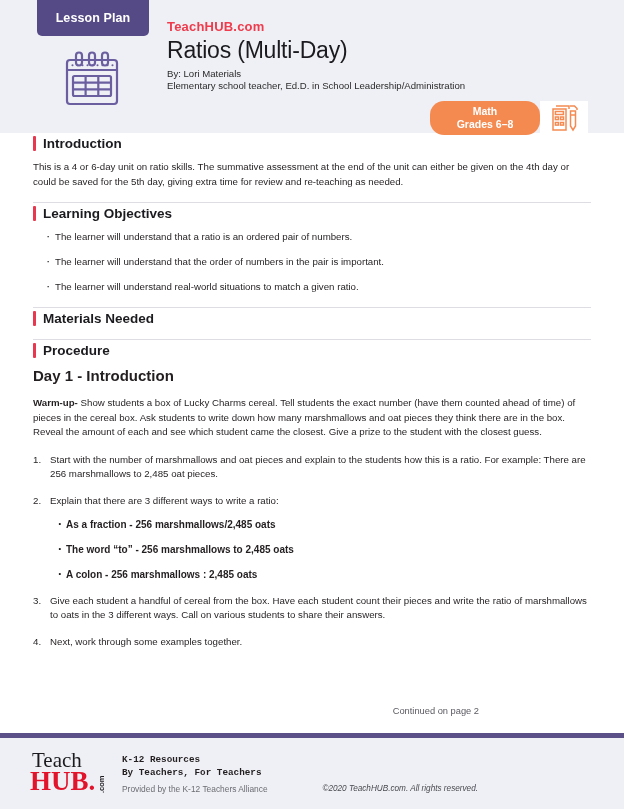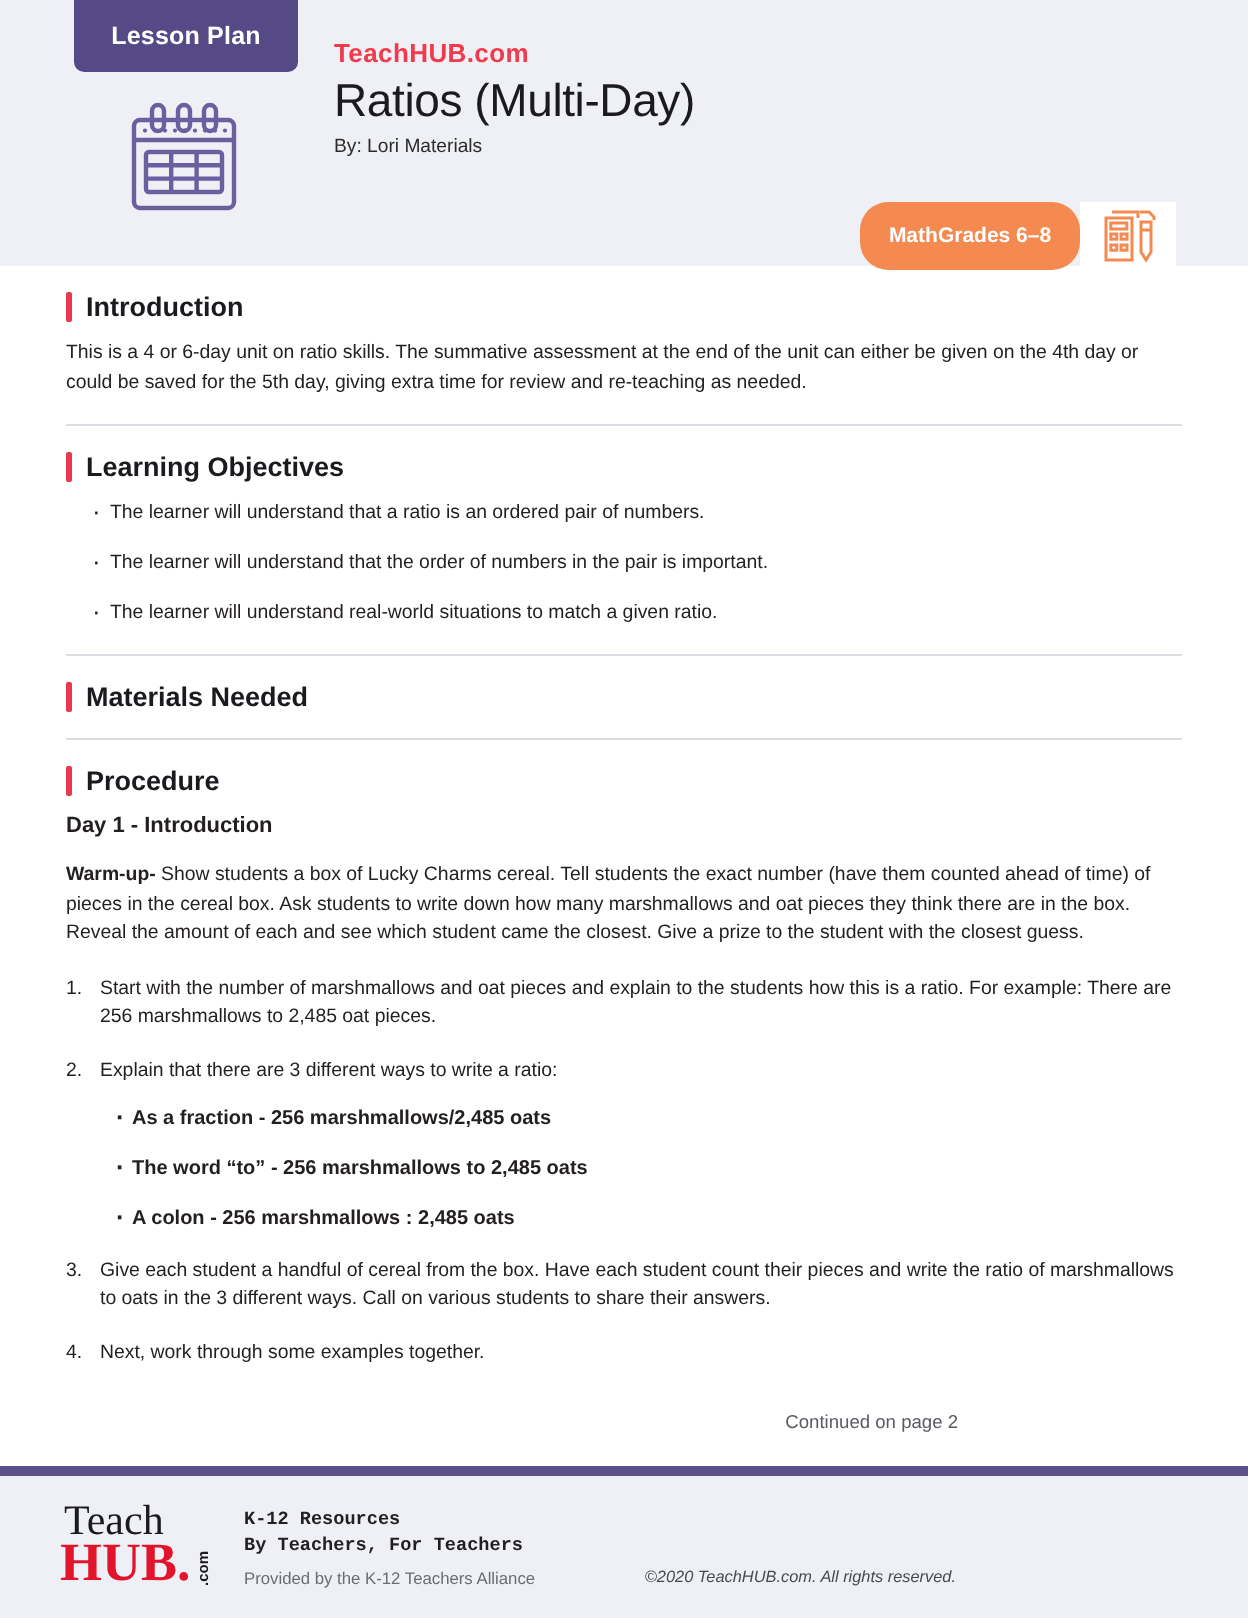--- a/index.html
+++ b/index.html
@@ -37,31 +37,31 @@
   .byline {
     position: absolute; left: 167px; top: 68px;
     font-size: 9.6px; line-height: 12px; color: #2b2b2b;
   }
   .subject-wrap {
     position: absolute; left: 430px; top: 101px; height: 34px;
     display: flex; align-items: stretch;
   }
   .subject-badge {
     width: 110px; background: #f58a51; color: #fff;
-    display: flex; flex-direction: row; align-items: center; justify-content: center;
+    display: flex; flex-direction: column; align-items: center; justify-content: center;
     font-size: 10.5px; font-weight: bold; line-height: 13px; border-radius: 14px;
   }
   .subject-icon {
     width: 48px; background: #ffffff;
     display: flex; align-items: center; justify-content: center;
   }
 
   
   .content { position: absolute; left: 0; top: 133px; width: 624px; padding: 0 33px; }
-  .section { padding-top: 13px; }
+  .section { padding-top: 3px; }
   .sec-head {
     display: flex; align-items: center; gap: 7px;
     font-size: 13.5px; font-weight: bold; color: #1b1b1f;
     margin-bottom: 9px;
   }
   .sec-bar { width: 3px; height: 15px; background: #e8384f; border-radius: 1px; }
   .para { font-size: 9.7px; line-height: 14.5px; color: #231f20; }
   .rule { height: 1px; background: #dddde3; margin-top: 13px; }
 
   ul.bullets { list-style: none; padding-left: 22px; }
@@ -69,21 +69,21 @@
     position: relative; font-size: 9.7px; line-height: 14px;
     color: #231f20; margin-bottom: 11px;
   }
   ul.bullets li::before {
     content: "·"; position: absolute; left: -9px; top: -1px;
     font-size: 13px; line-height: 14px; color: #231f20;
   }
   .ital { font-style: italic; }
   a.link { color: #3b41c4; text-decoration: underline; }
 
-  .day-head { font-size: 11px; font-weight: bold; margin-bottom: 12px; }
+  .day-head { font-size: 15px; font-weight: bold; margin-bottom: 12px; }
   .warmup { font-size: 9.7px; line-height: 14.6px; margin-bottom: 13px; }
   .warmup b { font-weight: bold; }
 
   ol.steps { list-style: none; padding-left: 17px; counter-reset: st; }
   ol.steps > li {
     position: relative; font-size: 9.7px; line-height: 14.6px;
     margin-bottom: 12px; counter-increment: st;
   }
   ol.steps > li::before {
     content: counter(st) "."; position: absolute; left: -17px; top: 0;
@@ -148,20 +148,21 @@
           <circle cx="45.5" cy="14.3" r="1.05"></circle>
         <circle cx="50.5" cy="14.3" r="1.05"></circle>
       </g>
     </svg>
   </div>
 
   <div class="brandline">TeachHUB.com</div>
   <h1 class="doc-title">Ratios (Multi-Day)</h1>
   <div class="byline">
     <div>By: Lori Materials</div>
+    <div>Elementary school teacher, Ed.D. in School Leadership/Administration</div>
   </div>
 
   <div class="subject-wrap">
     <div class="subject-badge">
       <span>Math</span>
       <span>Grades 6–8</span>
     </div>
     <div class="subject-icon">
       <svg viewBox="0 0 34 32" width="34" height="32">
         <g fill="none" stroke="#f58a51" stroke-width="1.5">

